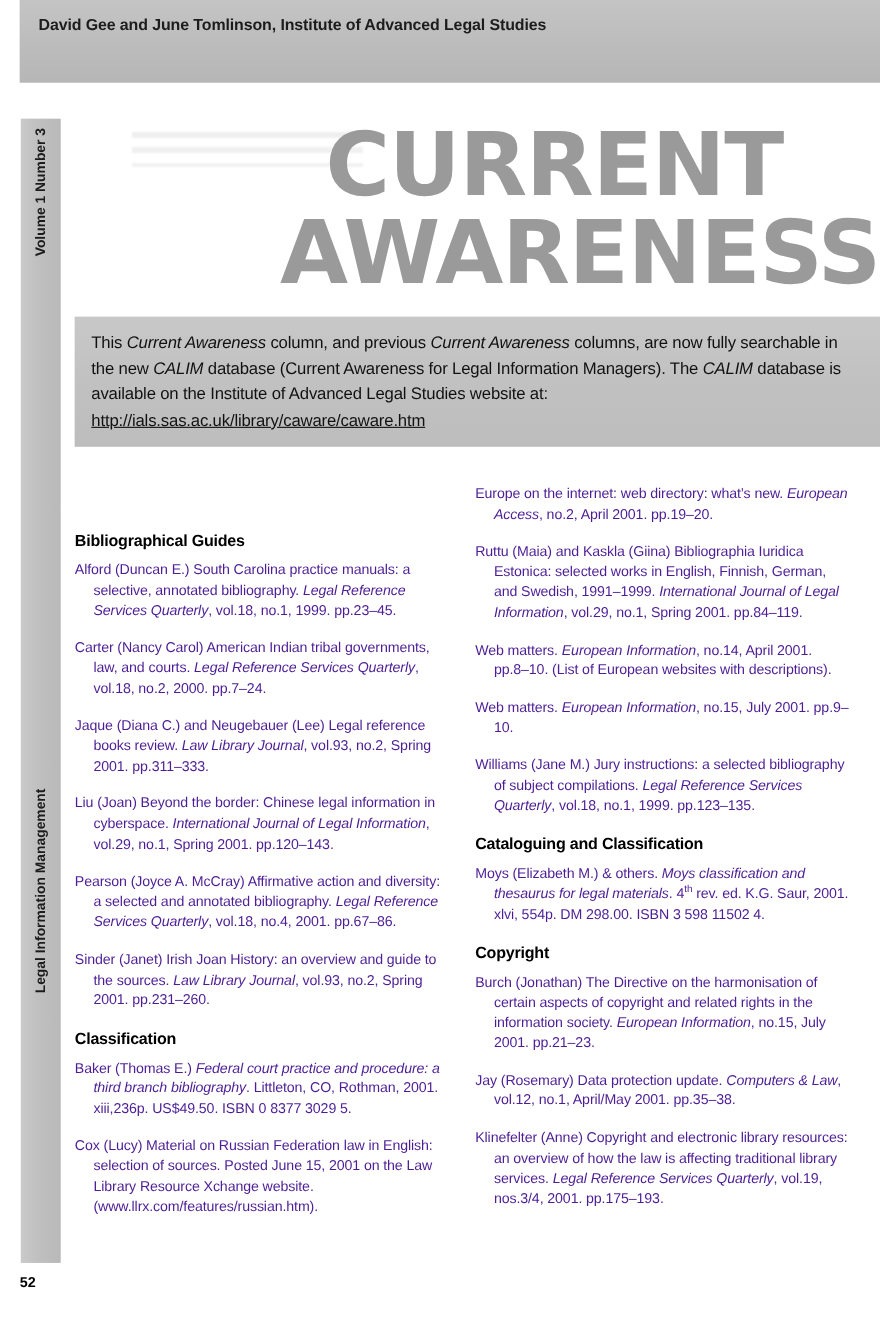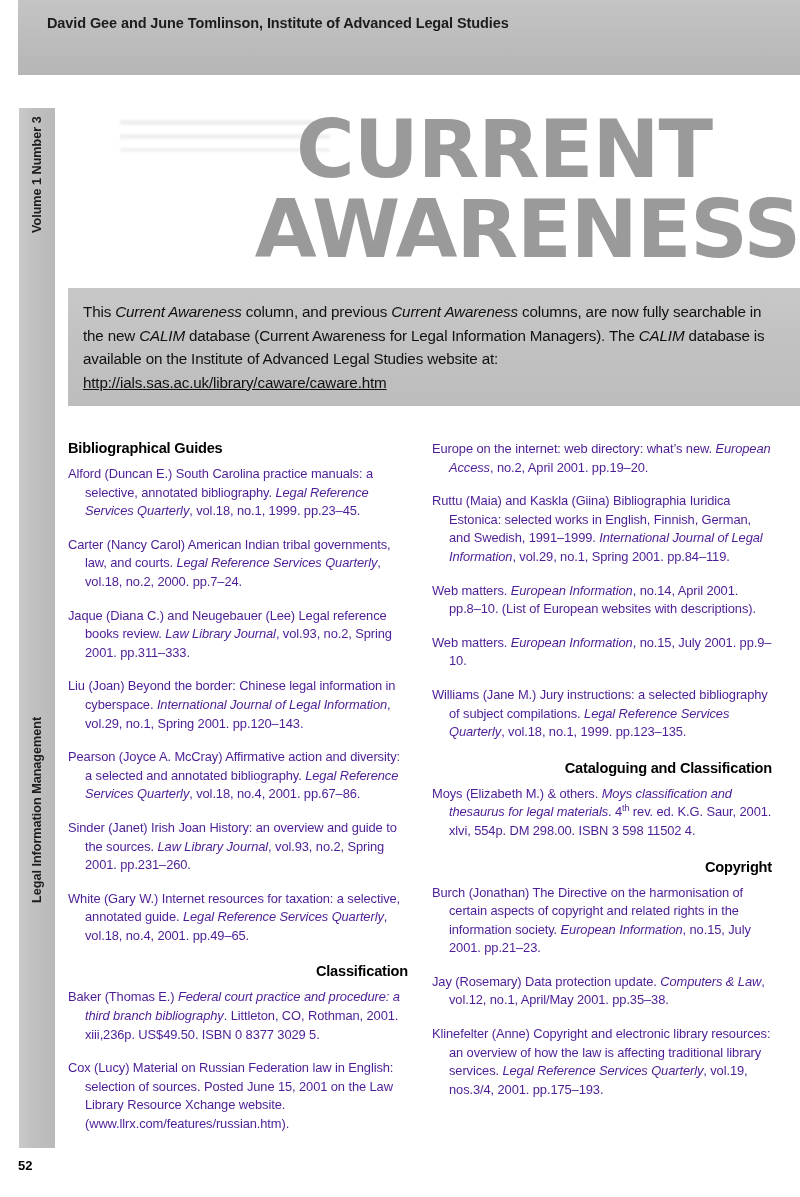--- a/index.html
+++ b/index.html
@@ -21,21 +21,21 @@
     position: absolute;
     left: 18px;
     top: 0;
     width: 782px;
     height: 75px;
     background: #bfbfbf;
     background-image: linear-gradient(180deg, #c4c4c4 0%, #bcbcbc 55%, #b6b6b6 100%);
   }
   .header-band .byline {
     position: absolute;
-    left: 29px;
+    left: 17px;
     top: 15px;
     font-size: 14.5px;
     font-weight: bold;
     letter-spacing: -0.1px;
     color: #1c1c1c;
     white-space: nowrap;
   }
 
   
   .spine {
@@ -136,31 +136,31 @@
     left: 68px;
     top: 440px;
     width: 732px;
     height: 700px;
   }
   .col {
     position: absolute;
     top: 0;
     width: 340px;
   }
-  .col-left  { left: 0; }
+  .col-left  { left: 0; margin-top: 44px; }
   .col-right { left: 364px; }
 
   h2.section-head {
     margin: 0 0 9px 0;
     font-size: 14.6px;
     font-weight: bold;
     letter-spacing: -0.2px;
     color: #000;
   }
-  h2.section-head.spaced { margin-top: 18px; text-align: right; }
+  h2.section-head.spaced { margin-top: 18px; }
 
   .entry {
     margin: 0 0 15px 0;
     padding-left: 17px;
     text-indent: -17px;
     font-size: 12.9px;
     line-height: 18.6px;
     letter-spacing: -0.1px;
     color: #4c1d95;
   }
@@ -210,21 +210,20 @@
     <p class="entry"><span>Carter (Nancy Carol) American Indian tribal governments, law, and courts. </span><i>Legal Reference Services Quarterly</i><span>, vol.18, no.2, 2000. pp.7–24.</span></p>
 
     <p class="entry"><span>Jaque (Diana C.) and Neugebauer (Lee) Legal reference books review. </span><i>Law Library Journal</i><span>, vol.93, no.2, Spring 2001. pp.311–333.</span></p>
 
     <p class="entry"><span>Liu (Joan) Beyond the border: Chinese legal information in cyberspace. </span><i>International Journal of Legal Information</i><span>, vol.29, no.1, Spring 2001. pp.120–143.</span></p>
 
     <p class="entry"><span>Pearson (Joyce A. McCray) Affirmative action and diversity: a selected and annotated bibliography. </span><i>Legal Reference Services Quarterly</i><span>, vol.18, no.4, 2001. pp.67–86.</span></p>
 
     <p class="entry"><span>Sinder (Janet) Irish Joan History: an overview and guide to the sources. </span><i>Law Library Journal</i><span>, vol.93, no.2, Spring 2001. pp.231–260.</span></p>
 
-    <p class="entry"><span>White (Gary W.) Internet resources for taxation: a selective, annotated guide. </span><i>Legal Reference Services Quarterly</i><span>, vol.18, no.4, 2001. pp.49–65.</span></p>
 
     <h2 class="section-head spaced">Classification</h2>
 
     <p class="entry"><span>Baker (Thomas E.) </span><i>Federal court practice and procedure: a third branch bibliography</i><span>. Littleton, CO, Rothman, 2001. xiii,236p. US$49.50. ISBN 0 8377 3029 5.</span></p>
 
     <p class="entry"><span>Cox (Lucy) Material on Russian Federation law in English: selection of sources. Posted June 15, 2001 on the Law Library Resource Xchange website. (www.llrx.com/features/russian.htm).</span></p>
   </div>
 
   <div class="col col-right">
     <p class="entry"><span>Europe on the internet: web directory: what’s new. </span><i>European Access</i><span>, no.2, April 2001. pp.19–20.</span></p>

